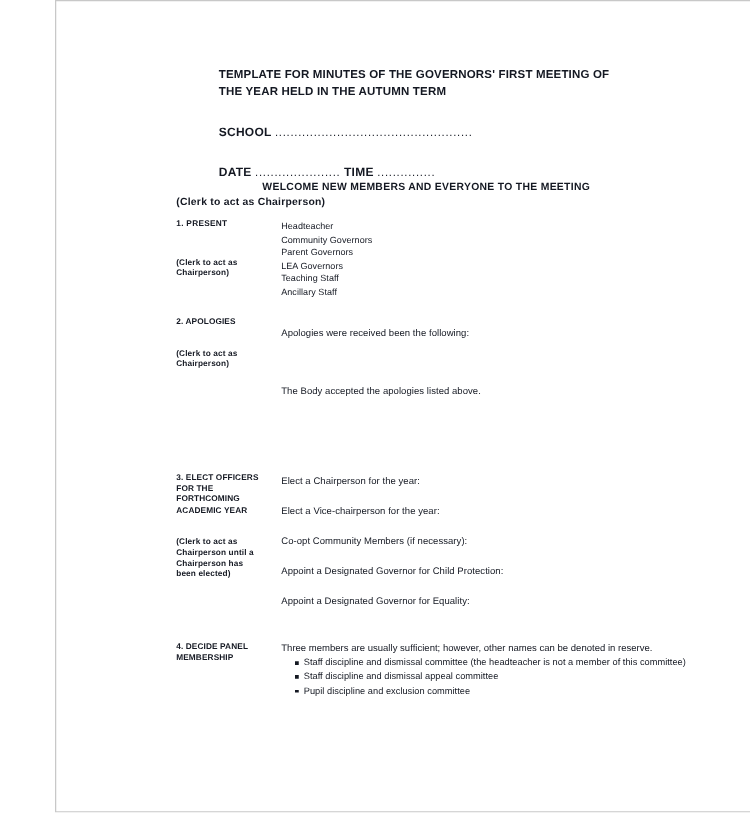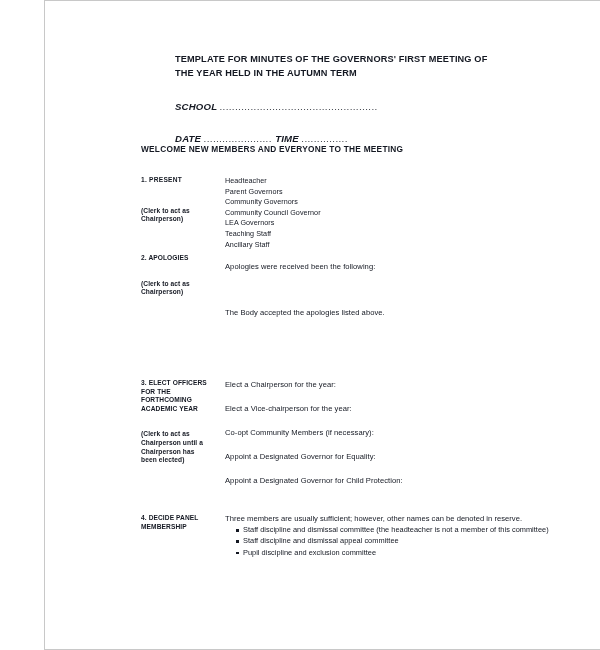--- a/index.html
+++ b/index.html
@@ -41,21 +41,20 @@
     font-weight: bold;
     line-height: 13.5px;
     letter-spacing: 0.15px;
     margin: 0;
   }
   .field-row {
     font-size: 9.6px;
     font-weight: bold;
     letter-spacing: 0.2px;
     white-space: nowrap;
-    font-style: italic;
   }
   .field-school { margin-top: 21px; }
   .field-date { margin-top: 21px; }
   .dots {
     font-weight: normal;
     letter-spacing: 0.6px;
     font-size: 9px;
   }
 
   
@@ -63,20 +62,21 @@
     position: absolute;
     left: 96px;
     top: 143px;
     width: 400px;
   }
   .welcome-line1 {
     font-size: 8.3px;
     font-weight: bold;
     letter-spacing: 0.25px;
     line-height: 11.5px;
+    text-align: center;
   }
   .welcome-line2 {
     font-size: 8.3px;
     font-weight: bold;
     letter-spacing: 0.2px;
     line-height: 11.5px;
   }
 
   
   .section {
@@ -194,35 +194,35 @@
       <div class="field-row field-date">
         <span>DATE</span>
         <span class="dots">......................</span>
         <span>TIME</span>
         <span class="dots">...............</span>
       </div>
     </div>
 
     <div class="welcome">
       <div class="welcome-line1">WELCOME NEW MEMBERS AND EVERYONE TO THE MEETING</div>
+      <div class="welcome-line2">(Clerk to act as Chairperson)</div>
     </div>
 
     <div class="section" id="sec-present">
       <div class="col-left">
         <div class="lbl">1.  PRESENT</div>
         <div class="lbl-sub sub">
           <span>(Clerk to act as</span><br>
           <span>Chairperson)</span>
         </div>
       </div>
       <div class="col-right present-list">
         <div class="body-line">Headteacher</div>
+        <div class="body-line">Community Governors</div>
         <div class="body-line">Parent Governors</div>
-        <div class="body-line">Community Governors</div>
-        <div class="body-line">Community Council Governor</div>
         <div class="body-line">LEA Governors</div>
         <div class="body-line">Teaching Staff</div>
         <div class="body-line">Ancillary Staff</div>
       </div>
     </div>
 
     <div class="section" id="sec-apologies">
       <div class="col-left">
         <div class="lbl">2. APOLOGIES</div>
         <div class="lbl-sub sub">
@@ -248,22 +248,22 @@
           <span>(Clerk to act as</span><br>
           <span>Chairperson until a</span><br>
           <span>Chairperson has</span><br>
           <span>been elected)</span>
         </div>
       </div>
       <div class="col-right">
         <div class="body-line-lg el-item">Elect a Chairperson for the year:</div>
         <div class="body-line-lg el-item">Elect a Vice-chairperson for the year:</div>
         <div class="body-line-lg el-item">Co-opt Community Members (if necessary):</div>
+        <div class="body-line-lg el-item">Appoint a Designated Governor for Child Protection:</div>
         <div class="body-line-lg el-item">Appoint a Designated Governor for Equality:</div>
-        <div class="body-line-lg el-item">Appoint a Designated Governor for Child Protection:</div>
       </div>
     </div>
 
     <div class="section" id="sec-panel">
       <div class="col-left">
         <div class="lbl">
           <span>4. DECIDE PANEL</span><br>
           <span>MEMBERSHIP</span>
         </div>
       </div>

